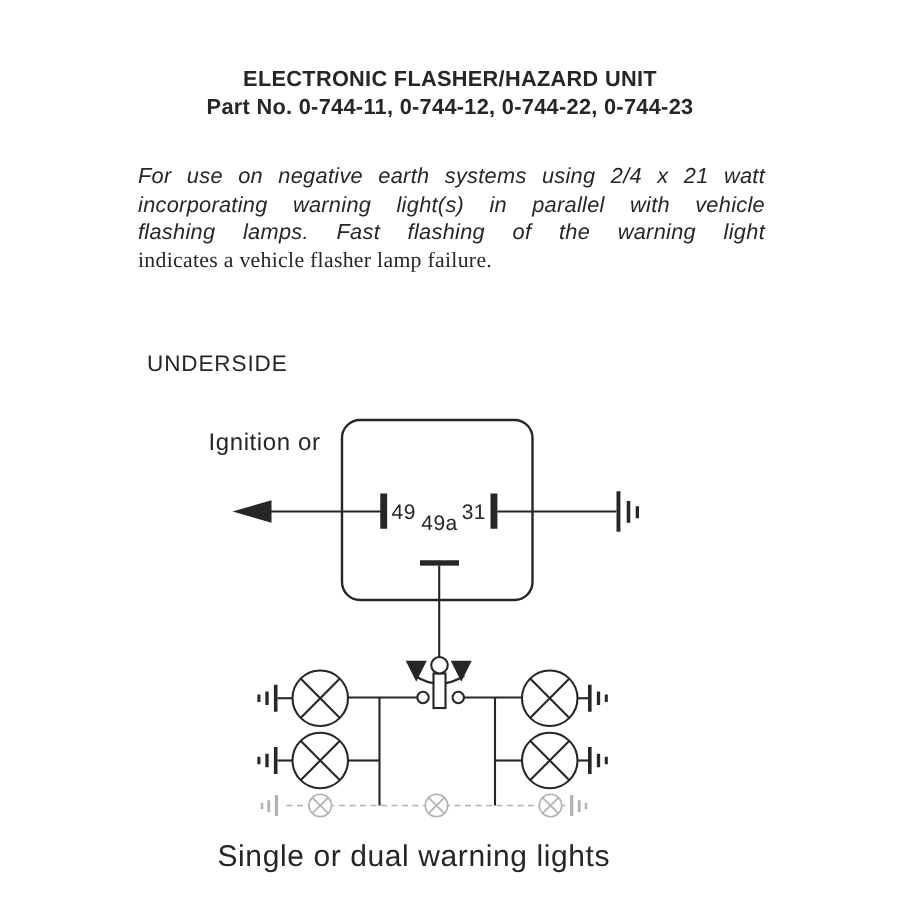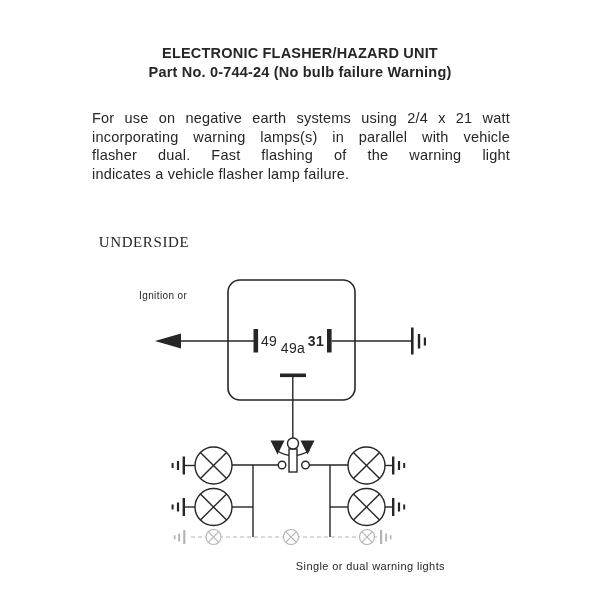--- a/index.html
+++ b/index.html
@@ -26,70 +26,69 @@
     line-height:19px;
     letter-spacing:0.2px;
     margin-top:27px;
   }
   .description{
     top:109px;left:92px;width:418px;
     font-size:14.5px;
     line-height:18.6px;
     letter-spacing:0.2px;
   }
-  .description .just{text-align:justify;text-align-last:justify;}
-  .description .last{text-align:left;}
+  .description .just{text-align:justify;text-align-last:justify;font-style:italic;}
+  .description .last{text-align:left;font-family:Liberation Serif, serif;}
   .view-label{
     top:234px;left:98px;width:92px;
     text-align:center;
     font-size:15px;line-height:17.5px;
     letter-spacing:0.6px;
-    font-family:Liberation Serif, serif;
   }
   .switch-label{
     top:287px;left:139px;width:90px;
     text-align:left;
-    font-size:10px;line-height:17.5px;
+    font-size:16px;line-height:17.5px;
     letter-spacing:0.4px;
   }
   .t-label{font-size:14px;letter-spacing:0.3px;}
   .t49{top:333px;left:261px;}
-  .t31{top:333px;left:300px;width:24px;text-align:right;font-weight:bold;}
+  .t31{top:333px;left:300px;width:24px;text-align:right;}
   .t49a{top:340px;left:278px;width:30px;text-align:center;}
   .caption{
     top:560px;left:145px;width:300px;
-    text-align:right;
-    font-size:11px;
+    text-align:left;
+    font-size:20px;
     letter-spacing:0.4px;
   }
   svg.diagram{top:0;left:0;}
   .ln{stroke:var(--ink);stroke-width:1.4;fill:none;}
   .ln-thick{stroke:var(--ink);stroke-width:1.6;fill:none;}
   .blade{fill:var(--ink);stroke:none;}
   .sym{fill:#ffffff;stroke:var(--ink);stroke-width:1.4;}
   .tri{fill:var(--ink);stroke:none;}
   .mln{stroke:var(--muted);stroke-width:1.1;fill:none;}
   .mdash{stroke:var(--muted);stroke-width:1.1;fill:none;stroke-dasharray:4 3;}
   .mblade{fill:var(--muted);stroke:none;}
   .msym{fill:#ffffff;stroke:var(--muted);stroke-width:1.1;}
 </style>
 </head>
 <body>
 
 <div class="page">
 
   <div class="abs header">
     <div>ELECTRONIC FLASHER/HAZARD UNIT</div>
-    <div>Part No. 0-744-24 (No bulb failure Warning)</div>
+    <div>Part No. 0-744-11, 0-744-12, 0-744-22, 0-744-23</div>
   </div>
 
   <div class="abs description">
     <div class="just">For use on negative earth systems using 2/4 x 21 watt</div>
-    <div class="just">incorporating warning lamps(s) in parallel with vehicle</div>
-    <div class="just">flasher dual. Fast flashing of the warning light</div>
+    <div class="just">incorporating warning light(s) in parallel with vehicle</div>
+    <div class="just">flashing lamps. Fast flashing of the warning light</div>
     <div class="last">indicates a vehicle flasher lamp failure.</div>
   </div>
 
   <svg class="abs diagram" width="600" height="600" viewBox="0 0 600 600" aria-hidden="true">
 
     <g>
       <polygon class="tri" points="155,341 181,333.5 181,348.5"></polygon>
       <line class="ln" x1="177" y1="341" x2="254" y2="341"></line>
     </g>
 

